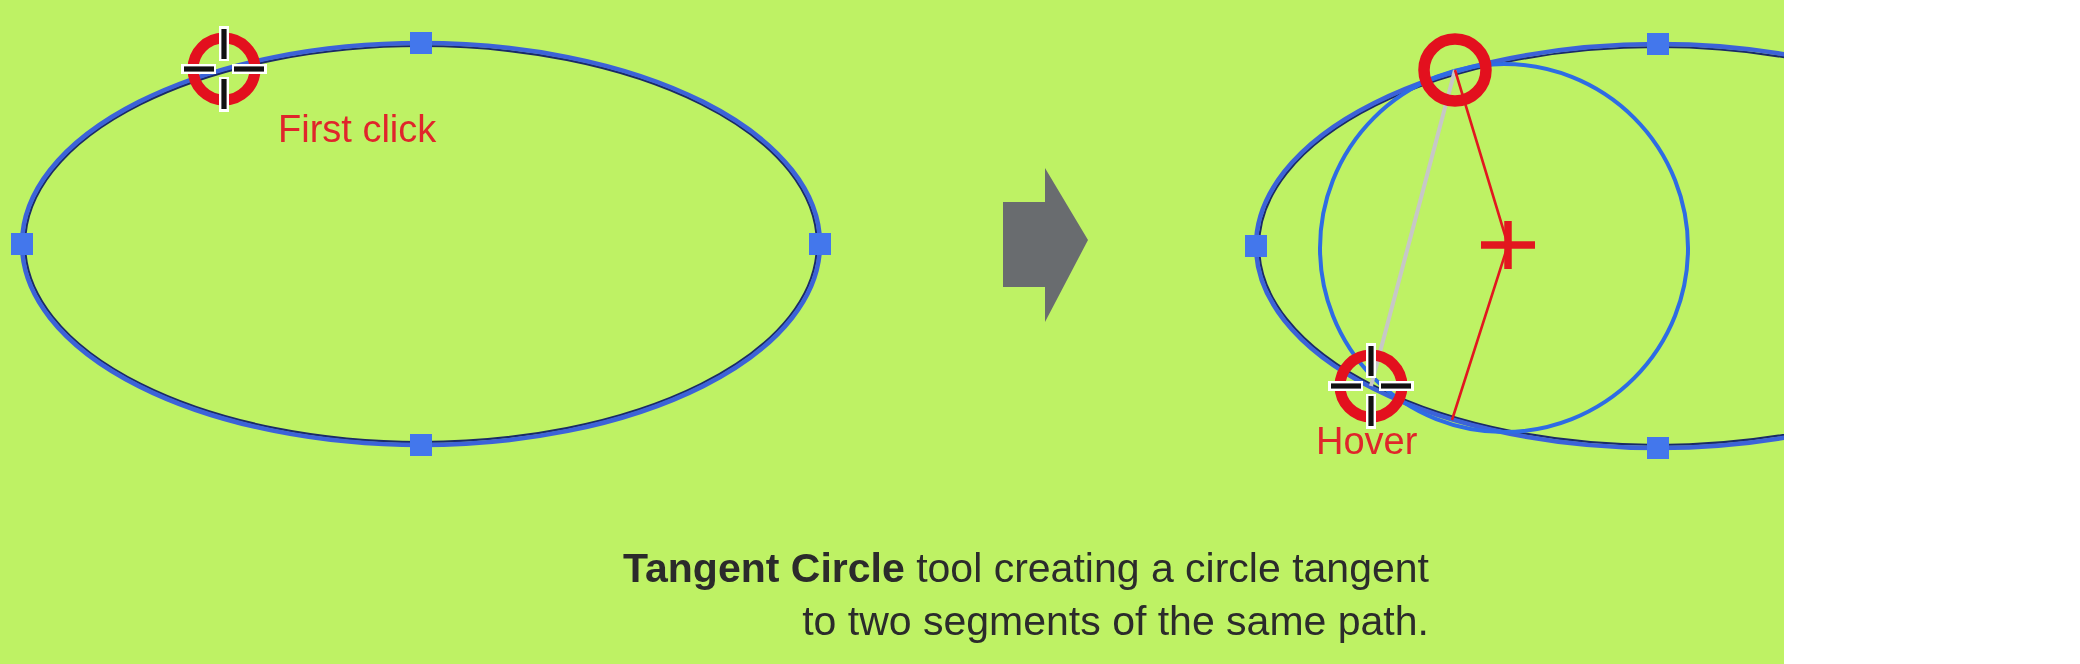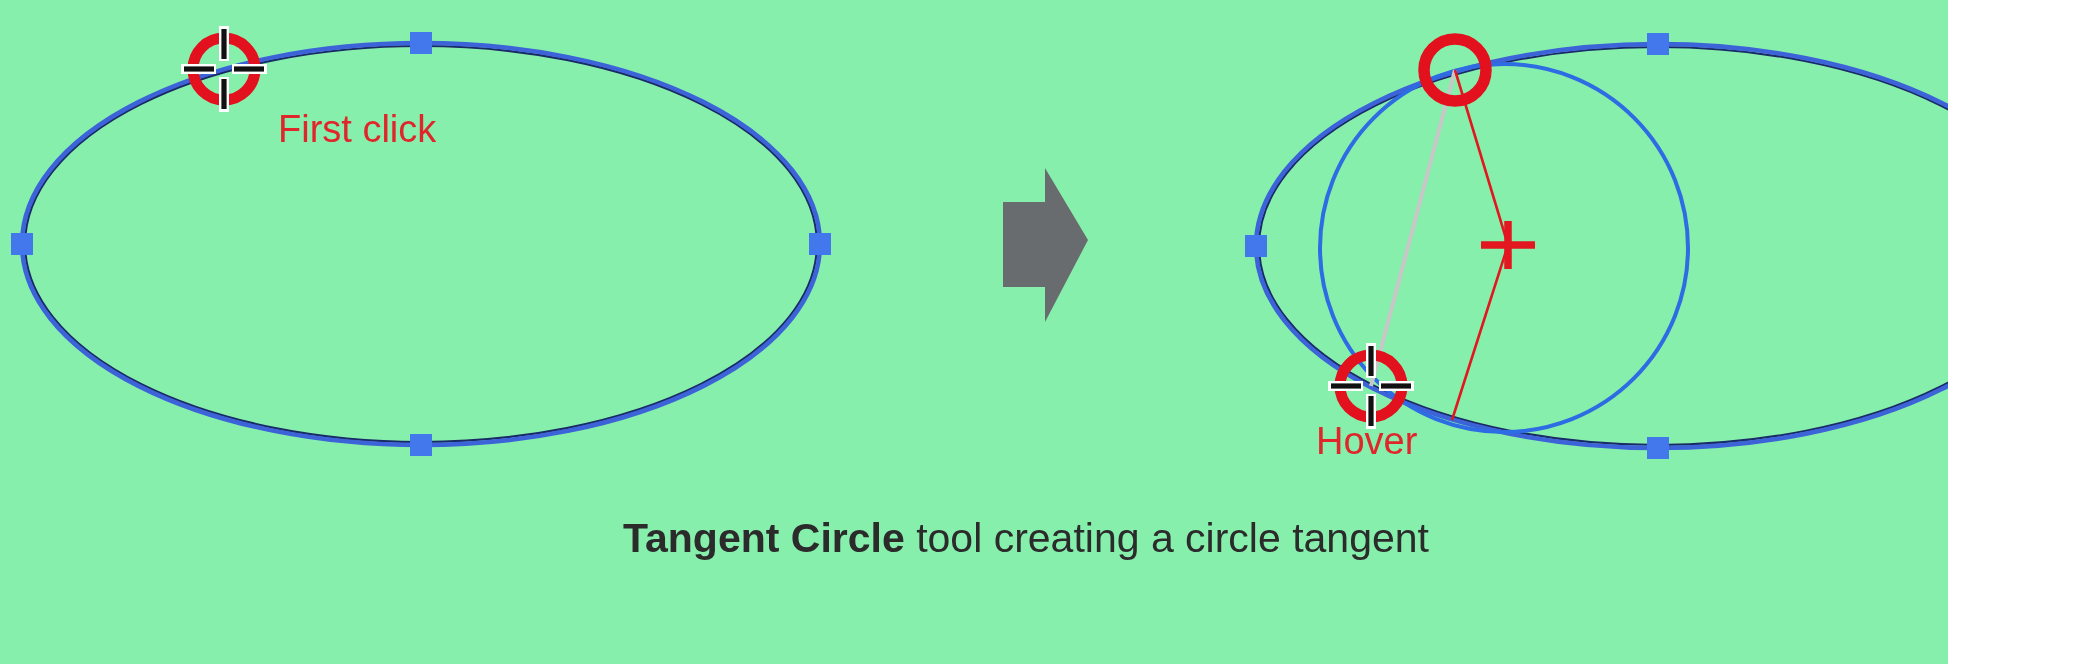--- a/index.html
+++ b/index.html
@@ -1,19 +1,19 @@
 <!DOCTYPE html>
 <html><head>
 <meta charset="utf-8">
 <style>
   html,body{margin:0;padding:0;background:#ffffff;}
   .stage{
     position:relative;
-    width:1948px;height:664px;
-    background:#86efac;
+    width:1784px;height:664px;
+    background:#bef264;
     overflow:hidden;
     font-family:"Liberation Sans", sans-serif;
   }
   .stage svg{position:absolute;left:0;top:0;}
 
   
   .path-blue{fill:none;stroke:#3c63d8;stroke-width:4.5;}
   .path-dark{fill:none;stroke:#1a2a66;stroke-width:2.2;}
   .tangent-blue{fill:none;stroke:#2e6ce4;stroke-width:4;}
   .node{fill:#4377ec;}
@@ -26,21 +26,21 @@
     color:#e0252b;
     font-size:38px;
     line-height:40px;
     white-space:nowrap;
   }
   .first-click-label{left:278px;top:109px;}
   .hover-label{left:1316px;top:421px;}
 
   .caption{
     position:absolute;
-    left:623px;top:512px;
+    left:623px;top:542px;
     color:#2b2b2b;
     font-size:41px;
     line-height:53px;
     white-space:nowrap;
     text-align:right;
   }
   .caption .b{font-weight:bold;}
 </style>
 </head>
 <body>
@@ -112,15 +112,16 @@
       <use href="#xcursor" transform="translate(1371,386)"></use>
     </g>
   </svg>
 
   <div class="label first-click-label">First click</div>
 
   <div class="label hover-label">Hover</div>
 
   <div class="caption">
     <div><span class="b">Tangent Circle</span><span> tool creating a circle tangent</span></div>
+    <div>to two segments of the same path.</div>
   </div>
 
 </div>
 
 </body></html>

